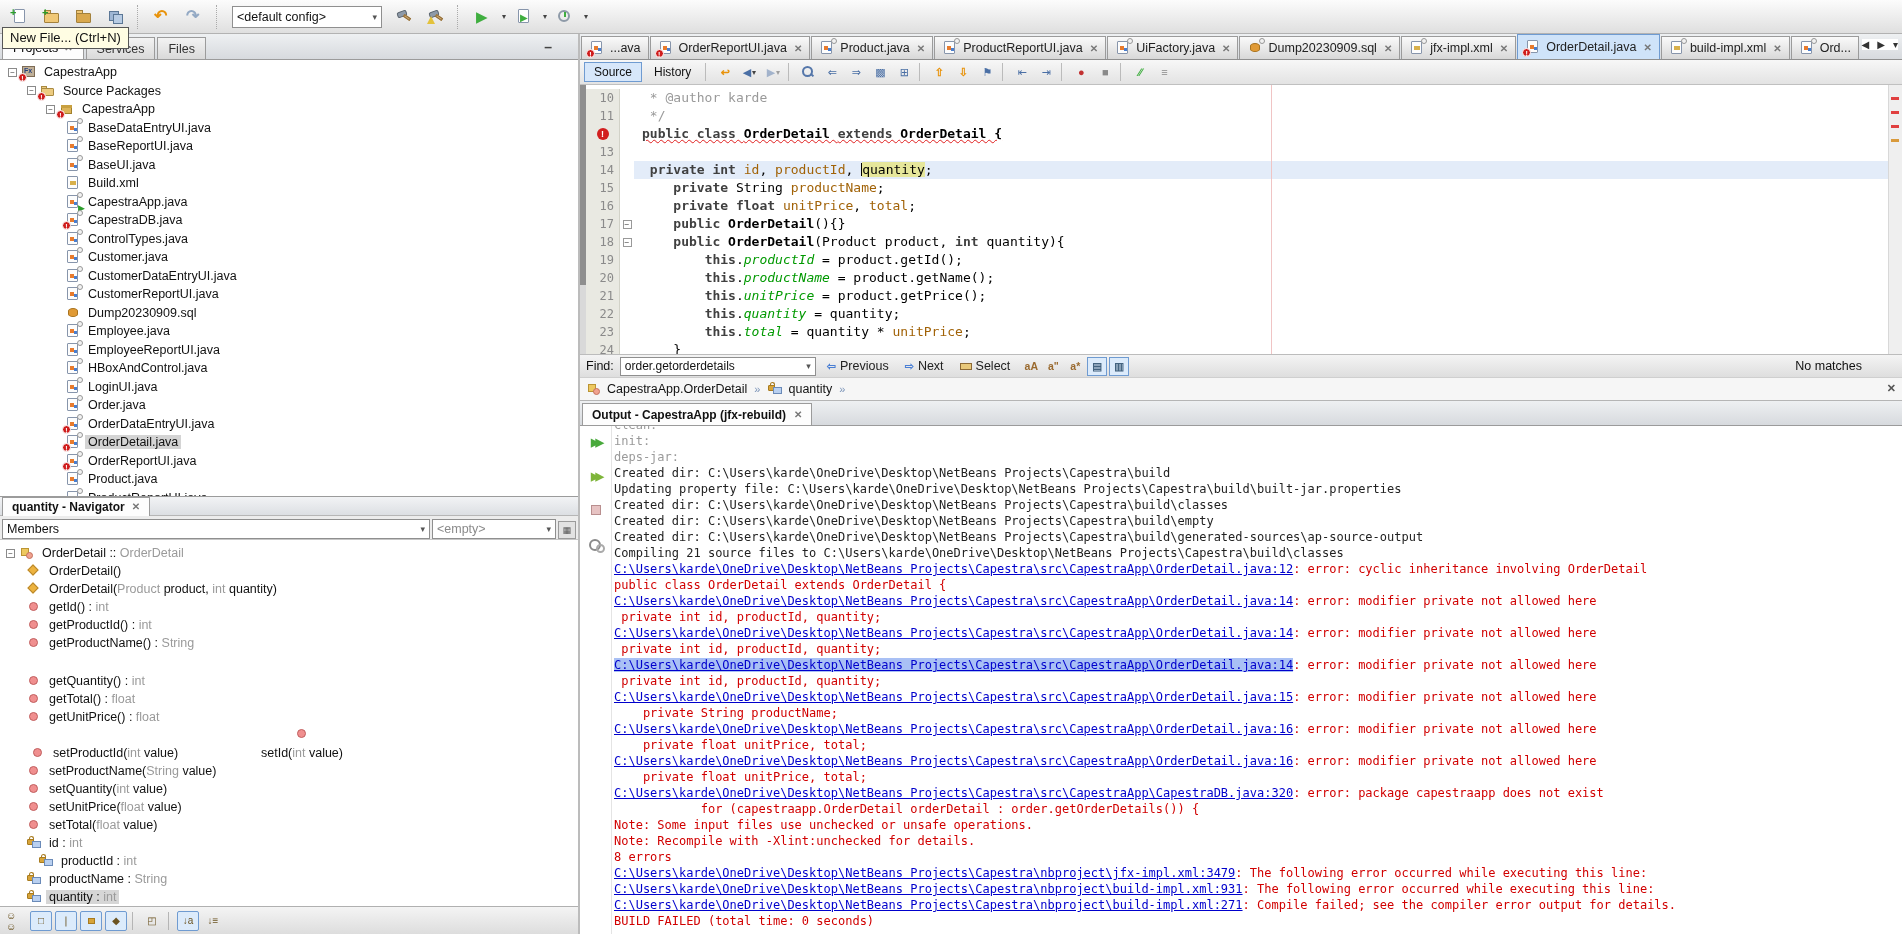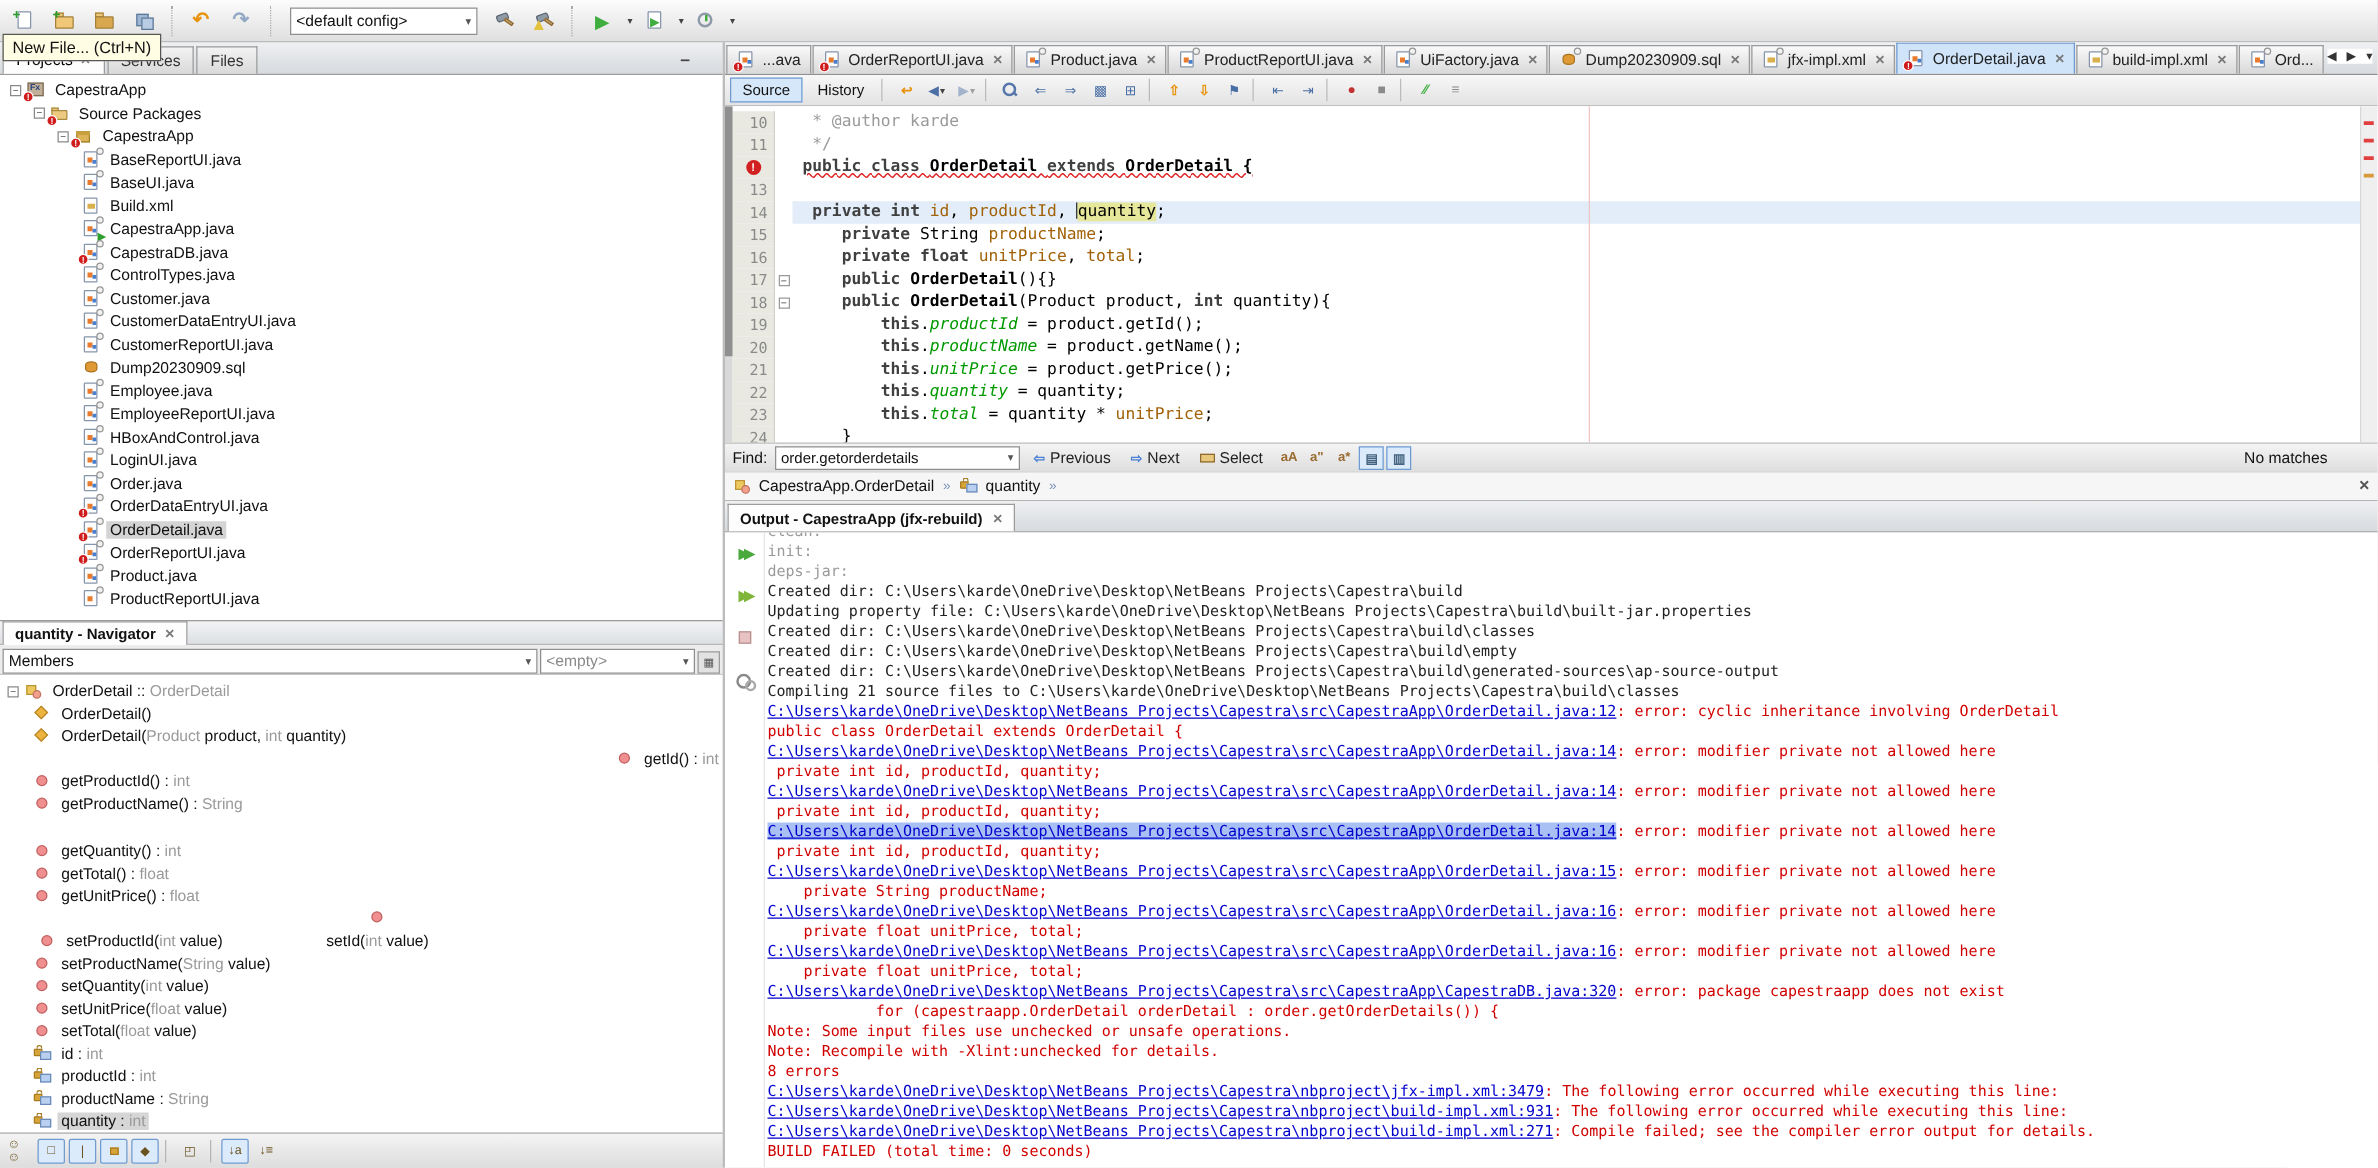--- a/index.html
+++ b/index.html
@@ -289,20 +289,29 @@
           </span>
           <span class="tlabel">CapestraApp</span>
         </div>
         <div class="trow" style="padding-left: 65px;">
           <span class="ic ic-java">
             <span class="pg"></span>
             <span class="mk1"></span>
             <span class="mk2"></span>
             <span class="bdg-hist"></span>
           </span>
+          <span class="tlabel">BaseDataEntryUI.java</span>
+        </div>
+        <div class="trow" style="padding-left: 65px;">
+          <span class="ic ic-java">
+            <span class="pg"></span>
+            <span class="mk1"></span>
+            <span class="mk2"></span>
+            <span class="bdg-hist"></span>
+          </span>
           <span class="tlabel">BaseReportUI.java</span>
         </div>
         <div class="trow" style="padding-left: 65px;">
           <span class="ic ic-java">
             <span class="pg"></span>
             <span class="mk1"></span>
             <span class="mk2"></span>
             <span class="bdg-hist"></span>
           </span>
           <span class="tlabel">BaseUI.java</span>
@@ -500,21 +509,21 @@
             <span class="cdi"></span>
           </span>
           <span class="nlabel"><span>OrderDetail()</span></span>
         </div>
         <div class="nrow" style="padding-left: 26px;">
           <span class="ic ic-ctor">
             <span class="cdi"></span>
           </span>
           <span class="nlabel"><span>OrderDetail(</span><span class="ntyp">Product</span><span> product, </span><span class="ntyp">int</span><span> quantity)</span></span>
         </div>
-        <div class="nrow" style="padding-left: 26px; justify-content: flex-end;">
+        <div class="nrow" style="padding-left: 26px;">
           <span class="ic ic-meth">
             <span class="mci"></span>
           </span>
           <span class="nlabel"><span>getId() : </span><span class="ntyp">int</span></span>
         </div>
         <div class="nrow" style="padding-left: 26px;">
           <span class="ic ic-meth">
             <span class="mci"></span>
           </span>
           <span class="nlabel"><span>getProductId() : </span><span class="ntyp">int</span></span>
@@ -579,21 +588,21 @@
           </span>
           <span class="nlabel"><span>setTotal(</span><span class="ntyp">float</span><span> value)</span></span>
         </div>
         <div class="nrow" style="padding-left: 26px;">
           <span class="ic ic-fld">
             <span class="lk"></span>
             <span class="fbx"></span>
           </span>
           <span class="nlabel"><span>id : </span><span class="ntyp">int</span></span>
         </div>
-        <div class="nrow" style="padding-left: 26px; align-items: center;">
+        <div class="nrow" style="padding-left: 38px; align-items: center;">
           <span class="ic ic-fld">
             <span class="lk"></span>
             <span class="fbx"></span>
           </span>
           <span class="nlabel"><span>productId : </span><span class="ntyp">int</span></span>
         </div>
         <div class="nrow" style="padding-left: 26px;">
           <span class="ic ic-fld">
             <span class="lk"></span>
             <span class="fbx"></span>

